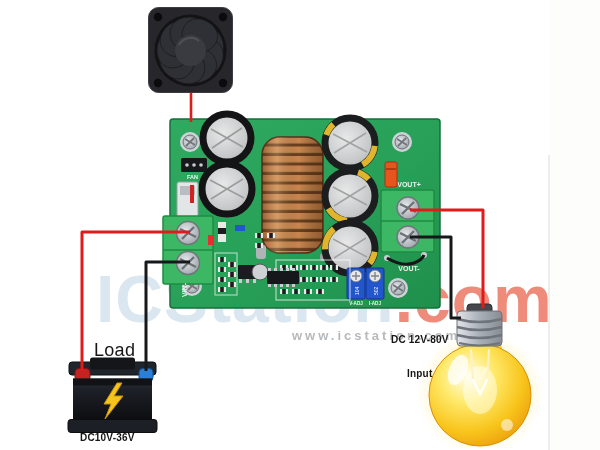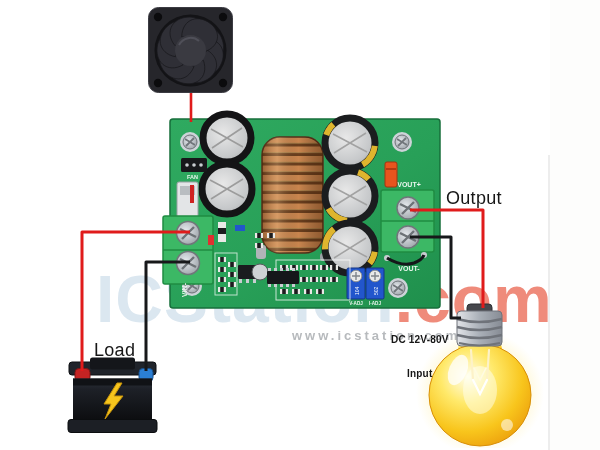--- a/index.html
+++ b/index.html
@@ -337,17 +337,17 @@
 
   <svg class="abs" style="left:0;top:0" width="600" height="450" viewBox="0 0 600 450" pointer-events="none">
     <line x1="191" y1="93" x2="191" y2="122" stroke="#e01b1b" stroke-width="2.6"></line>
     <polyline points="82,371 82,232 190,232" fill="none" stroke="#e01b1b" stroke-width="3" stroke-linejoin="round"></polyline>
     <polyline points="146,371 146,262 190,262" fill="none" stroke="#17181a" stroke-width="3" stroke-linejoin="round"></polyline>
     <polyline points="410,210 483,210 483,308" fill="none" stroke="#e01b1b" stroke-width="3" stroke-linejoin="round"></polyline>
     <polyline points="410,237 451,237 451,318 461,318" fill="none" stroke="#17181a" stroke-width="3" stroke-linejoin="round"></polyline>
   </svg>
 
   <div class="lbl lbl-big" style="left:94px;top:340px">Load</div>
-  <div class="lbl lbl-big" style="left:446px;top:188px">Output</div>
+  <div class="lbl lbl-sm" style="left:80px;top:432px">DC10V-36V</div>
   <div class="lbl lbl-sm" style="left:391px;top:334px">DC 12V-80V</div>
   <div class="lbl lbl-sm" style="left:407px;top:368px">Input</div>
 
 </div>
 
 </body></html>

